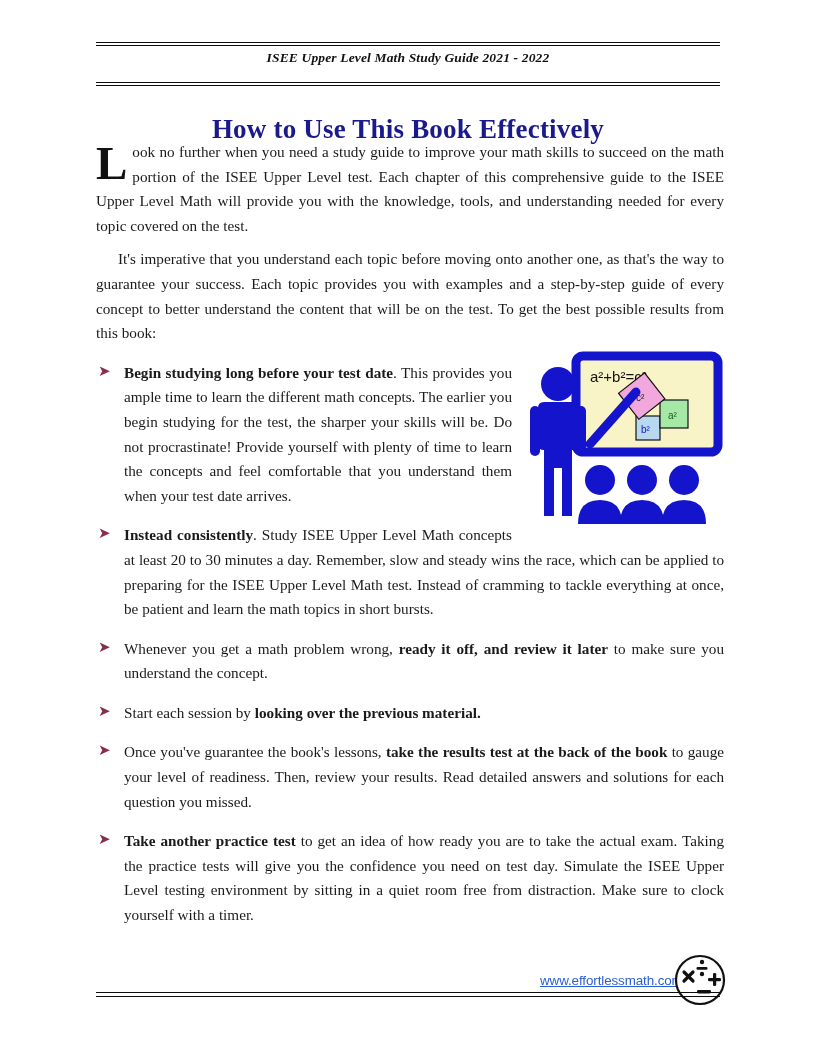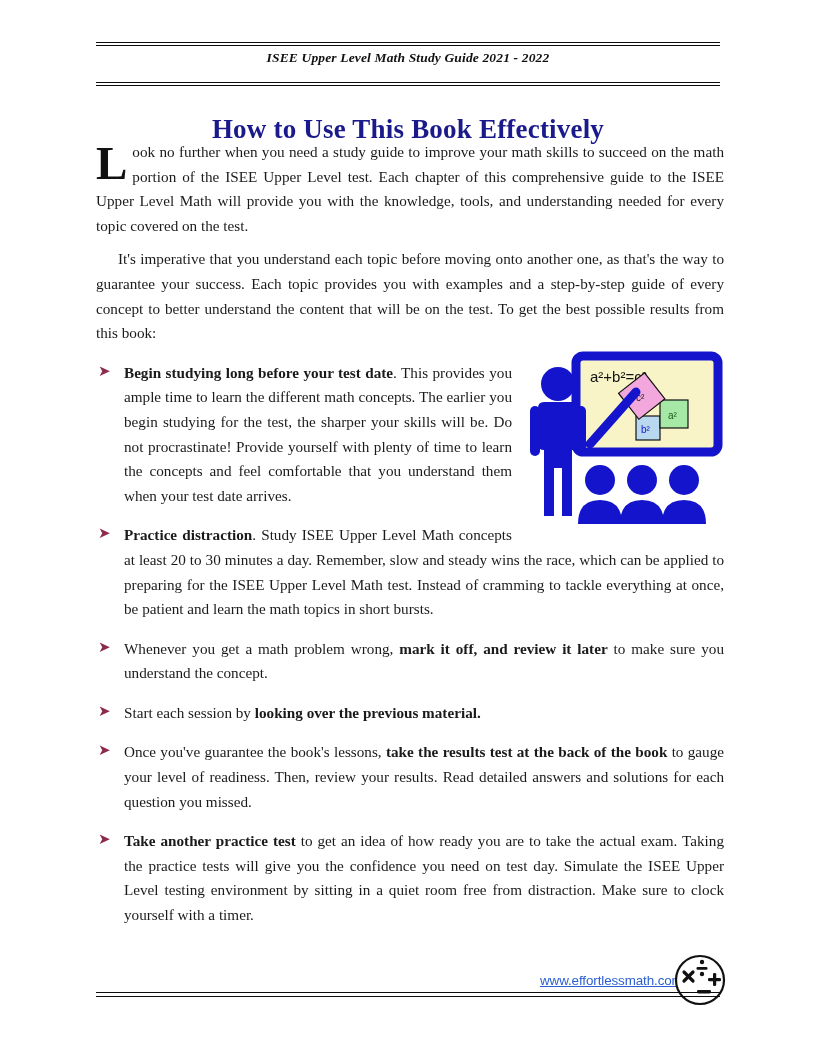--- a/index.html
+++ b/index.html
@@ -271,25 +271,25 @@
         </svg>
       </div>
 
       <ul class="bullets">
 
         <li>
           <span class="arrow">➤</span><b>Begin studying long before your test date</b><span>. This provides you ample time to learn the different math concepts. The earlier you begin studying for the test, the sharper your skills will be. Do not procrastinate! Provide yourself with plenty of time to learn the concepts and feel comfortable that you understand them when your test date arrives.</span>
         </li>
 
         <li>
-          <span class="arrow">➤</span><b>Practice distraction</b><span>. Study ISEE Upper Level Math concepts at least 20 to 30 minutes a day. Remember, slow and steady wins the race, which can be applied to preparing for the ISEE Upper Level Math test. Instead of cramming to tackle everything at once, be patient and learn the math topics in short bursts.</span>
-        </li>
-
-        <li>
-          <span class="arrow">➤</span><span>Whenever you get a math problem wrong, </span><b>mark it off, and review it later</b><span> to make sure you understand the concept.</span>
+          <span class="arrow">➤</span><b>Instead consistently</b><span>. Study ISEE Upper Level Math concepts at least 20 to 30 minutes a day. Remember, slow and steady wins the race, which can be applied to preparing for the ISEE Upper Level Math test. Instead of cramming to tackle everything at once, be patient and learn the math topics in short bursts.</span>
+        </li>
+
+        <li>
+          <span class="arrow">➤</span><span>Whenever you get a math problem wrong, </span><b>ready it off, and review it later</b><span> to make sure you understand the concept.</span>
         </li>
 
         <li>
           <span class="arrow">➤</span><span>Start each session by </span><b>looking over the previous material.</b><span></span>
         </li>
 
         <li>
           <span class="arrow">➤</span><span>Once you've guarantee the book's lessons, </span><b>take the results test at the back of the book</b><span> to gauge your level of readiness. Then, review your results. Read detailed answers and solutions for each question you missed.</span>
         </li>
 

